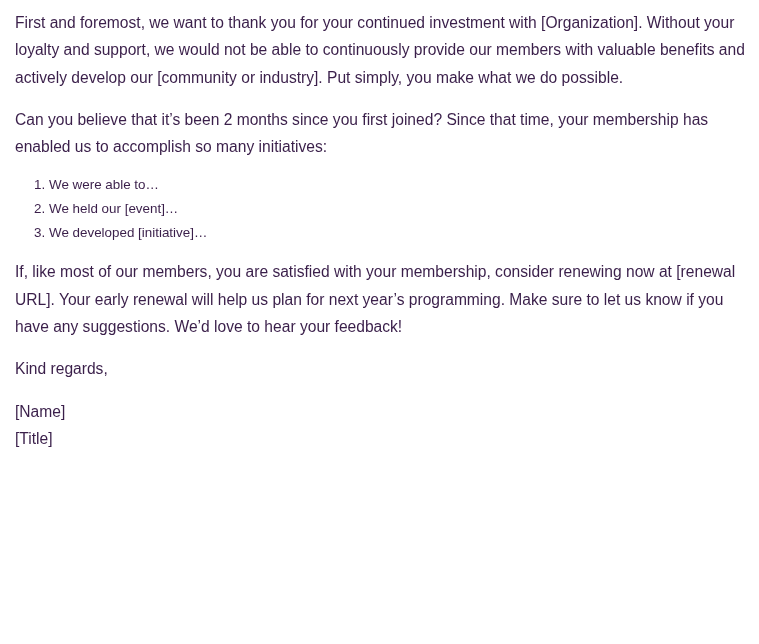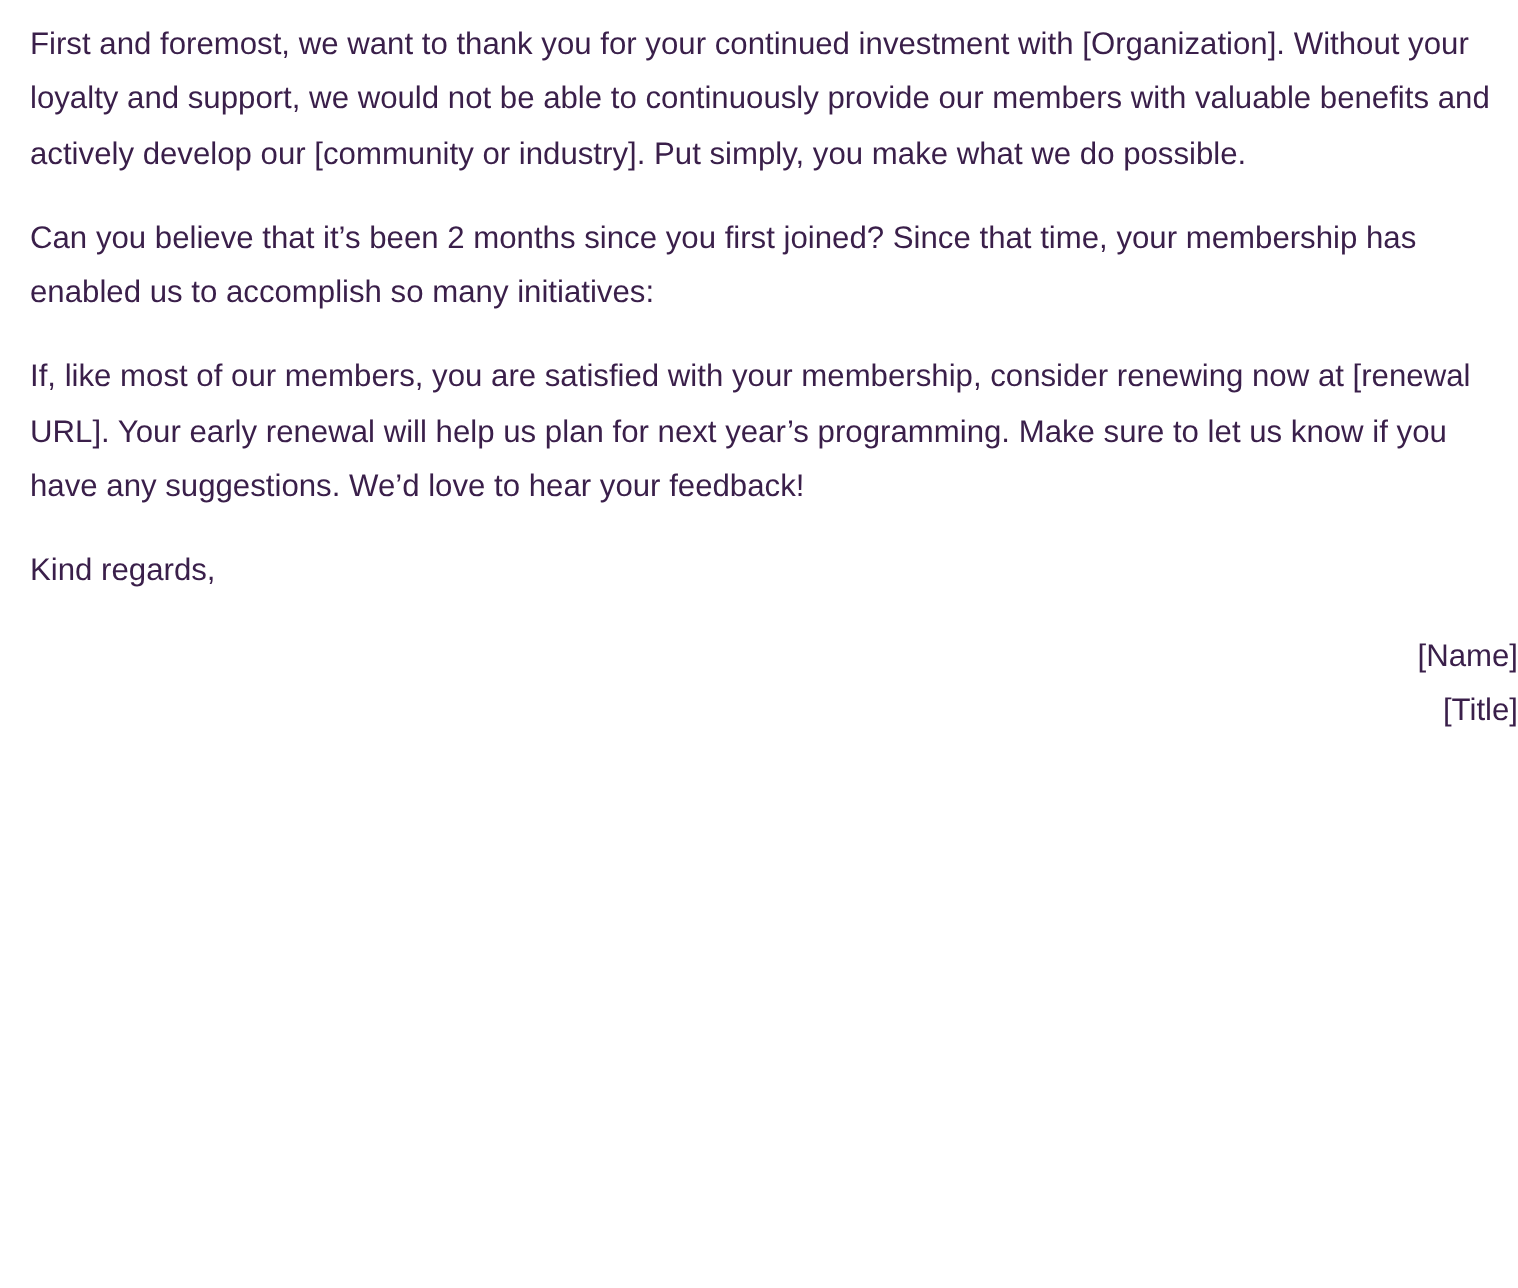--- a/index.html
+++ b/index.html
@@ -28,30 +28,35 @@
     ol.initiatives {
       margin: -2px 0 13px 0;
       padding: 0 0 0 34px;
       font-size: 13.4px;
       line-height: 24px;
     }
     ol.initiatives li {
       padding-left: 0;
     }
     .closing { margin-bottom: 15px !important; }
-    .signature { margin: 0 !important; line-height: 27px; text-align: right; }
+    .signature { margin: 0 !important; line-height: 27px; }
   </style>
 </head>
 <body>
 
 <div class="letter">
 
   <p>First and foremost, we want to thank you for your continued investment with [Organization]. Without your loyalty and support, we would not be able to continuously provide our members with valuable benefits and actively develop our [community or industry]. Put simply, you make what we do possible.</p>
   <p>Can you believe that it’s been 2 months since you first joined? Since that time, your membership has enabled us to accomplish so many initiatives:</p>
 
+  <ol class="initiatives">
+    <li>We were able to…</li>
+    <li>We held our [event]…</li>
+    <li>We developed [initiative]…</li>
+  </ol>
 
   <p>If, like most of our members, you are satisfied with your membership, consider renewing now at [renewal URL]. Your early renewal will help us plan for next year’s programming. Make sure to let us know if you have any suggestions. We’d love to hear your feedback!</p>
 
   <p class="closing">Kind regards,</p>
 
   <p class="signature">[Name]</p>
   <p class="signature">[Title]</p>
 </div>
 
 </body></html>

